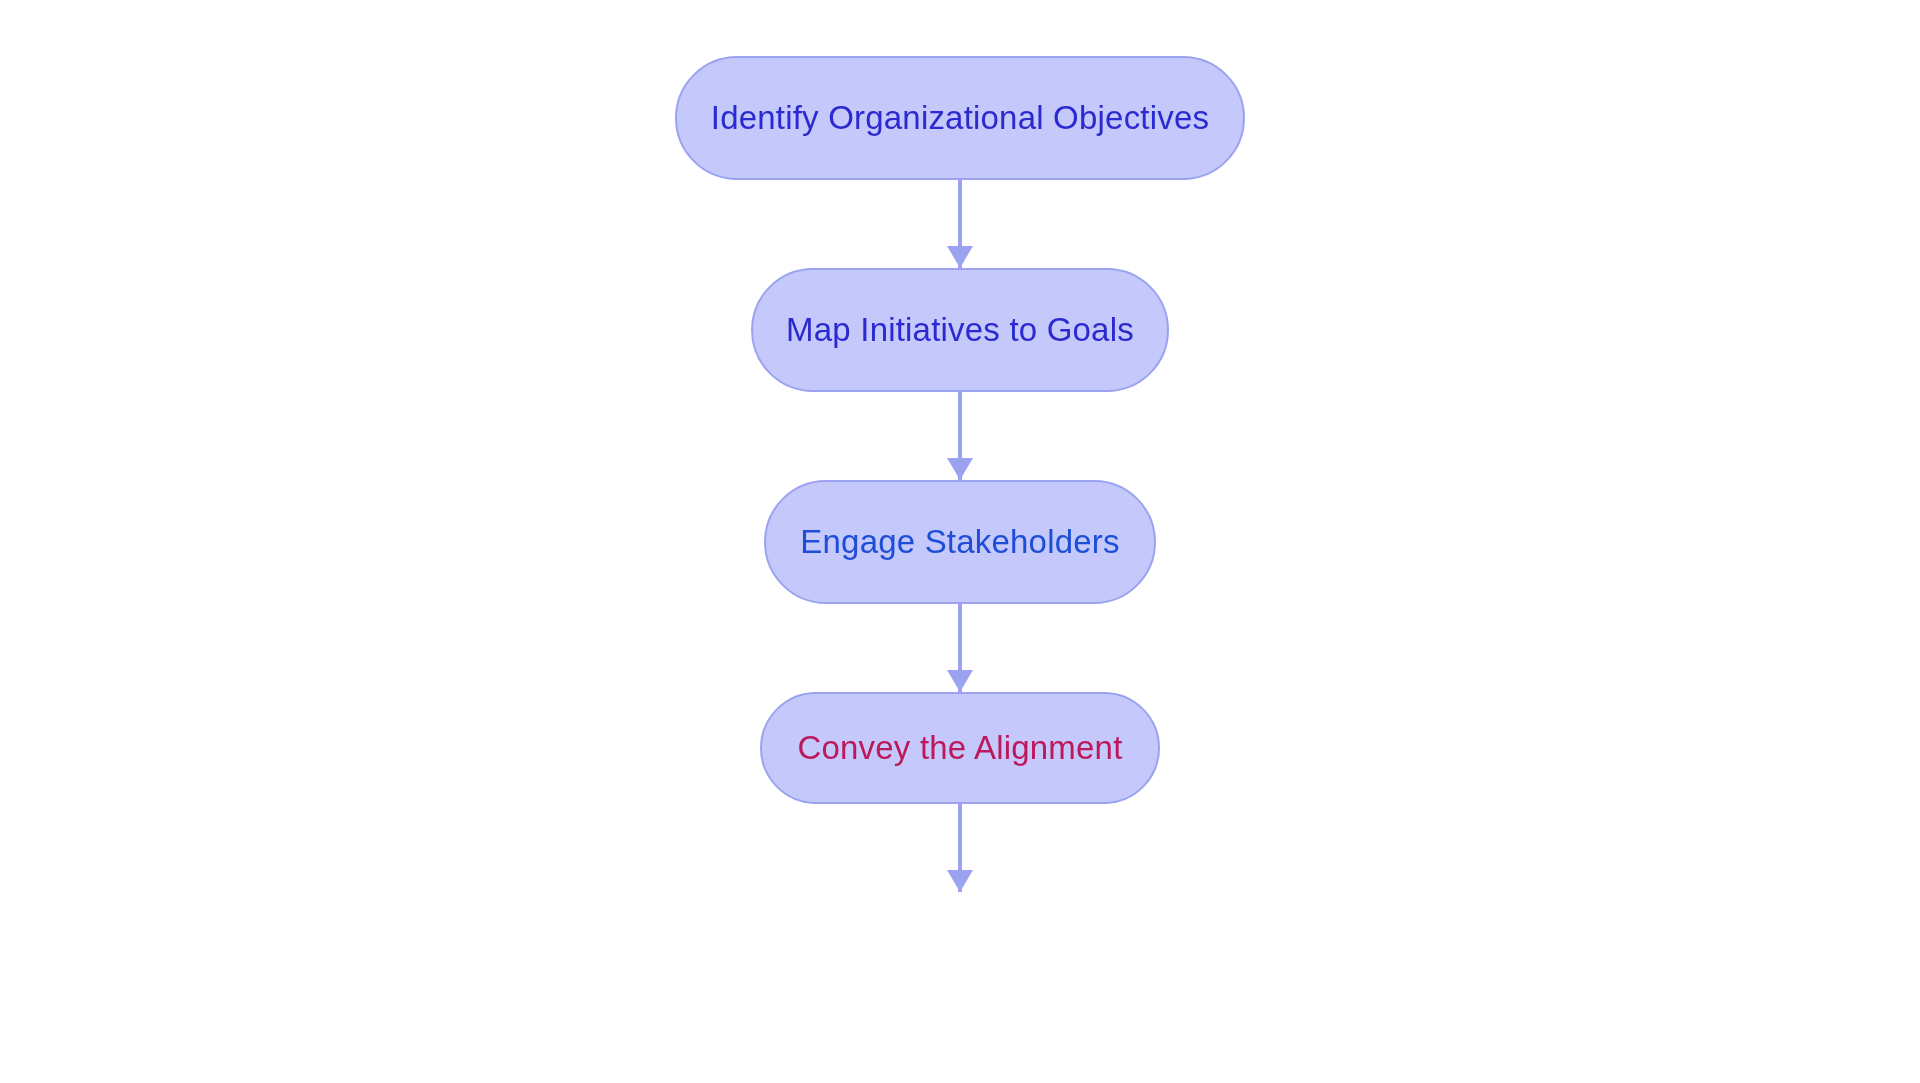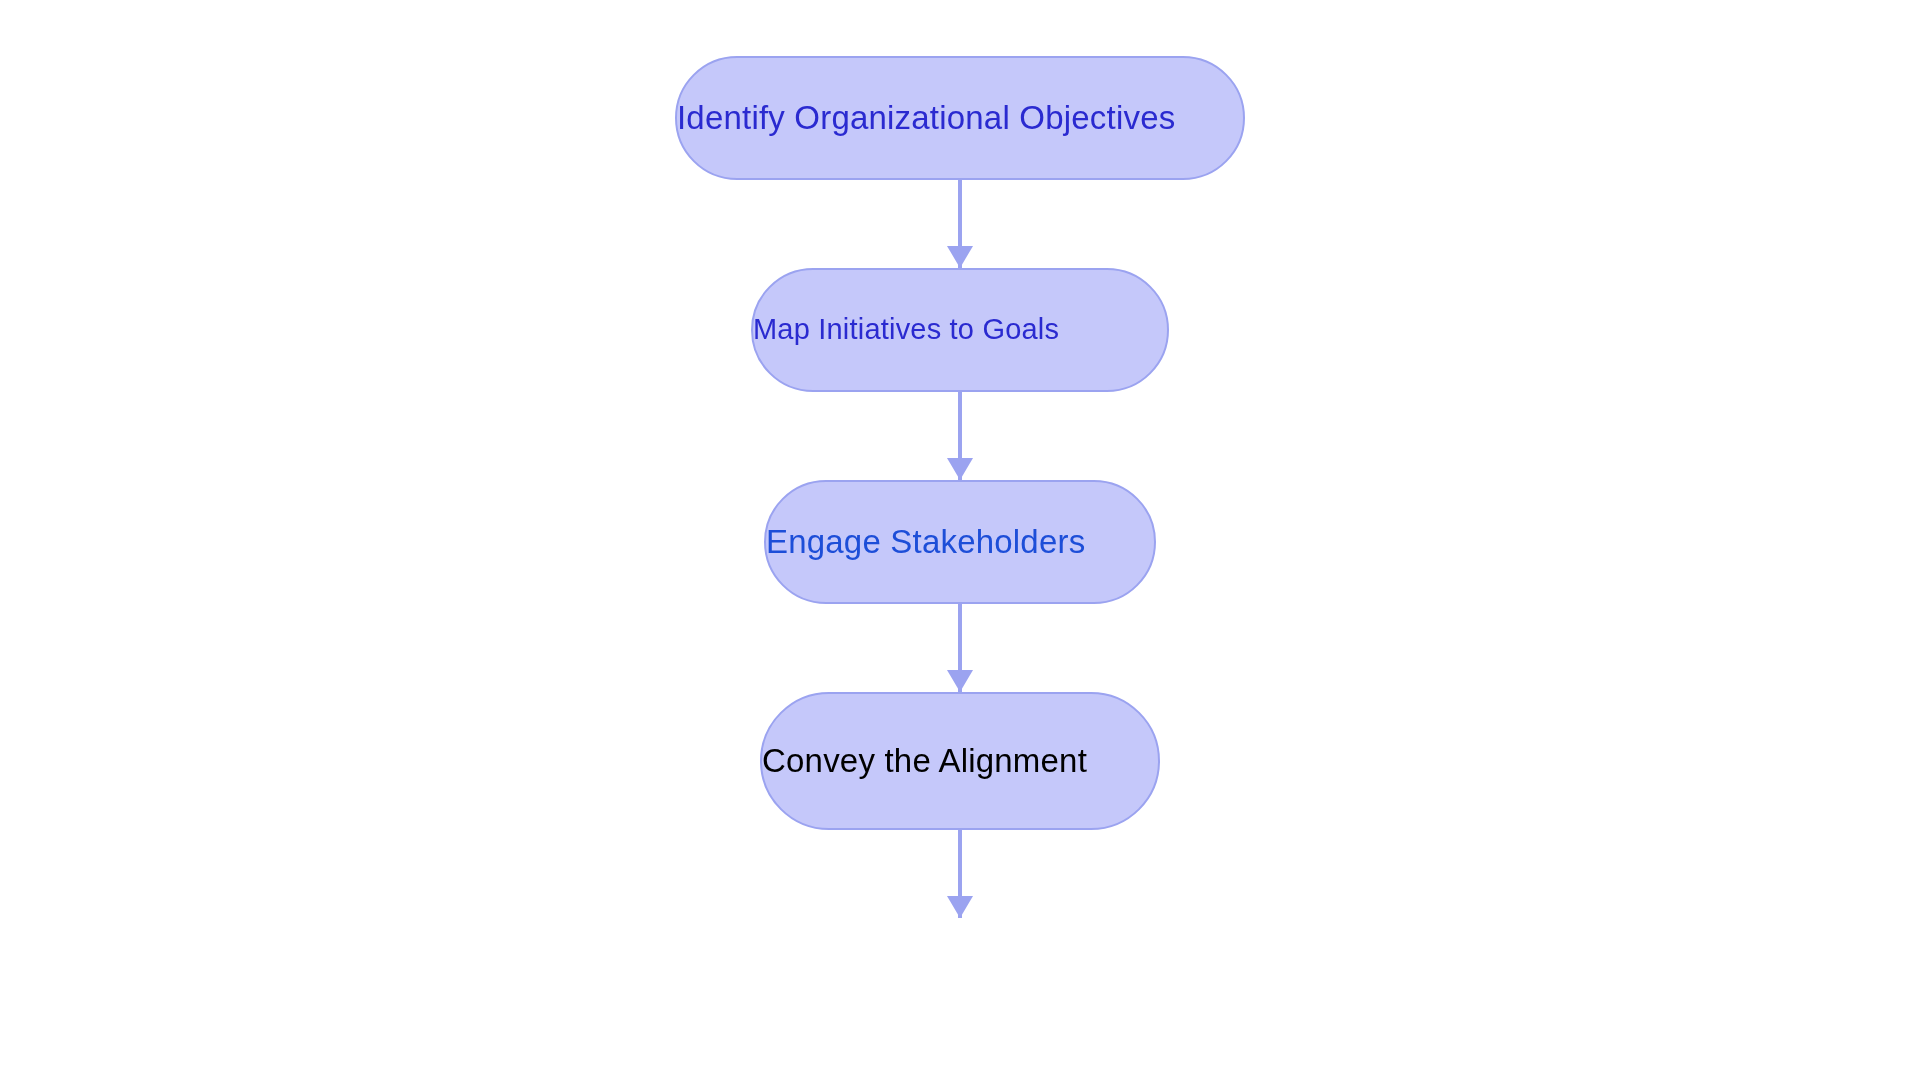--- a/index.html
+++ b/index.html
@@ -26,21 +26,21 @@
     height: 1083px;
     display: flex;
     flex-direction: column;
     align-items: center;
     justify-content: flex-start;
   }
   .node {
     box-sizing: border-box;
     display: flex;
     align-items: center;
-    justify-content: flex-start;
+    justify-content: center;
     background: #c5c8fa;
     border: 2px solid #9ba3f0;
     border-radius: 999px;
     color: #2a2ad0;
     font-family: "Liberation Sans", sans-serif;
     font-weight: 400;
     letter-spacing: 0.2px;
     white-space: nowrap;
     text-align: center;
   }
@@ -83,39 +83,39 @@
 
     <div class="node" id="node-0" style="width: 570px; height: 124px; font-size: 33px; background: rgb(197, 200, 250); border-color: rgb(155, 163, 240); color: rgb(42, 42, 208);">
       <span class="node-label">Identify Organizational Objectives</span>
     </div>
 
     <div class="connector" id="conn-0" style="height: 88px;">
       <span class="line" style="height: 88px; background: rgb(155, 163, 240);"></span>
       <span class="arrowhead" style="border-top-color: rgb(155, 163, 240);"></span>
     </div>
 
-    <div class="node" id="node-1" style="width: 418px; height: 124px; font-size: 29px; background: rgb(197, 200, 250); border-color: rgb(155, 163, 240); color: rgb(42, 42, 208);">
+    <div class="node" id="node-1" style="width: 418px; height: 124px; font-size: 33px; background: rgb(197, 200, 250); border-color: rgb(155, 163, 240); color: rgb(42, 42, 208);">
       <span class="node-label">Map Initiatives to Goals</span>
     </div>
 
     <div class="connector" id="conn-1" style="height: 88px;">
       <span class="line" style="height: 88px; background: rgb(155, 163, 240);"></span>
       <span class="arrowhead" style="border-top-color: rgb(155, 163, 240);"></span>
     </div>
 
     <div class="node" id="node-2" style="width: 392px; height: 124px; font-size: 33px; background: rgb(197, 200, 250); border-color: rgb(155, 163, 240); color: #1d4ed8;">
       <span class="node-label">Engage Stakeholders</span>
     </div>
 
     <div class="connector" id="conn-2" style="height: 88px;">
       <span class="line" style="height: 88px; background: rgb(155, 163, 240);"></span>
       <span class="arrowhead" style="border-top-color: rgb(155, 163, 240);"></span>
     </div>
 
-    <div class="node" id="node-3" style="width: 400px; height: 138px; font-size: 33px; background: rgb(197, 200, 250); border-color: rgb(155, 163, 240); color: #000000;">
+    <div class="node" id="node-3" style="width: 400px; height: 112px; font-size: 33px; background: rgb(197, 200, 250); border-color: rgb(155, 163, 240); color: #be185d;">
       <span class="node-label">Convey the Alignment</span>
     </div>
 
     <div class="connector" id="conn-3" style="height: 88px;">
       <span class="line" style="height: 88px; background: rgb(155, 163, 240);"></span>
       <span class="arrowhead" style="border-top-color: rgb(155, 163, 240);"></span>
     </div>
 
 
   </div>

